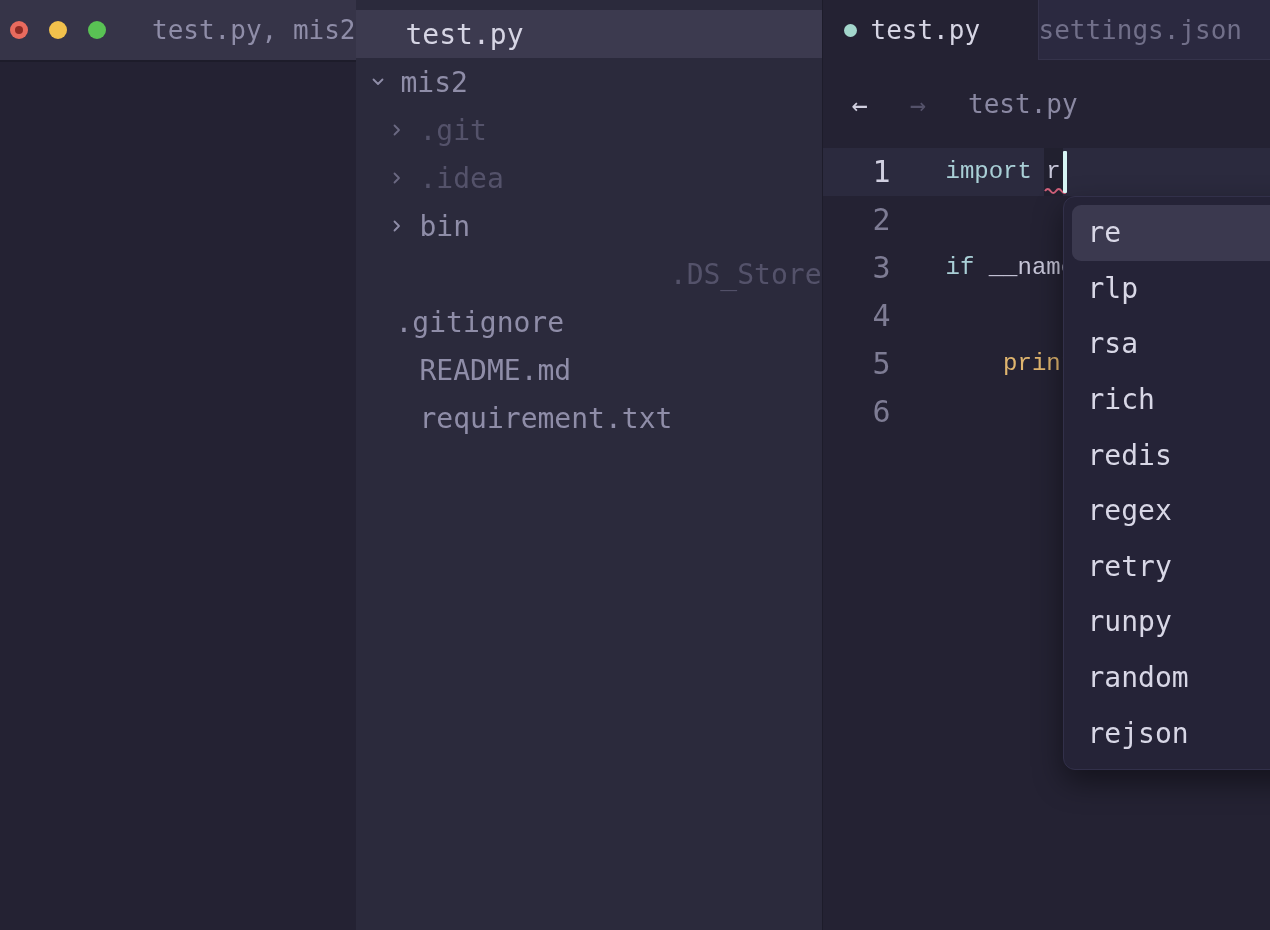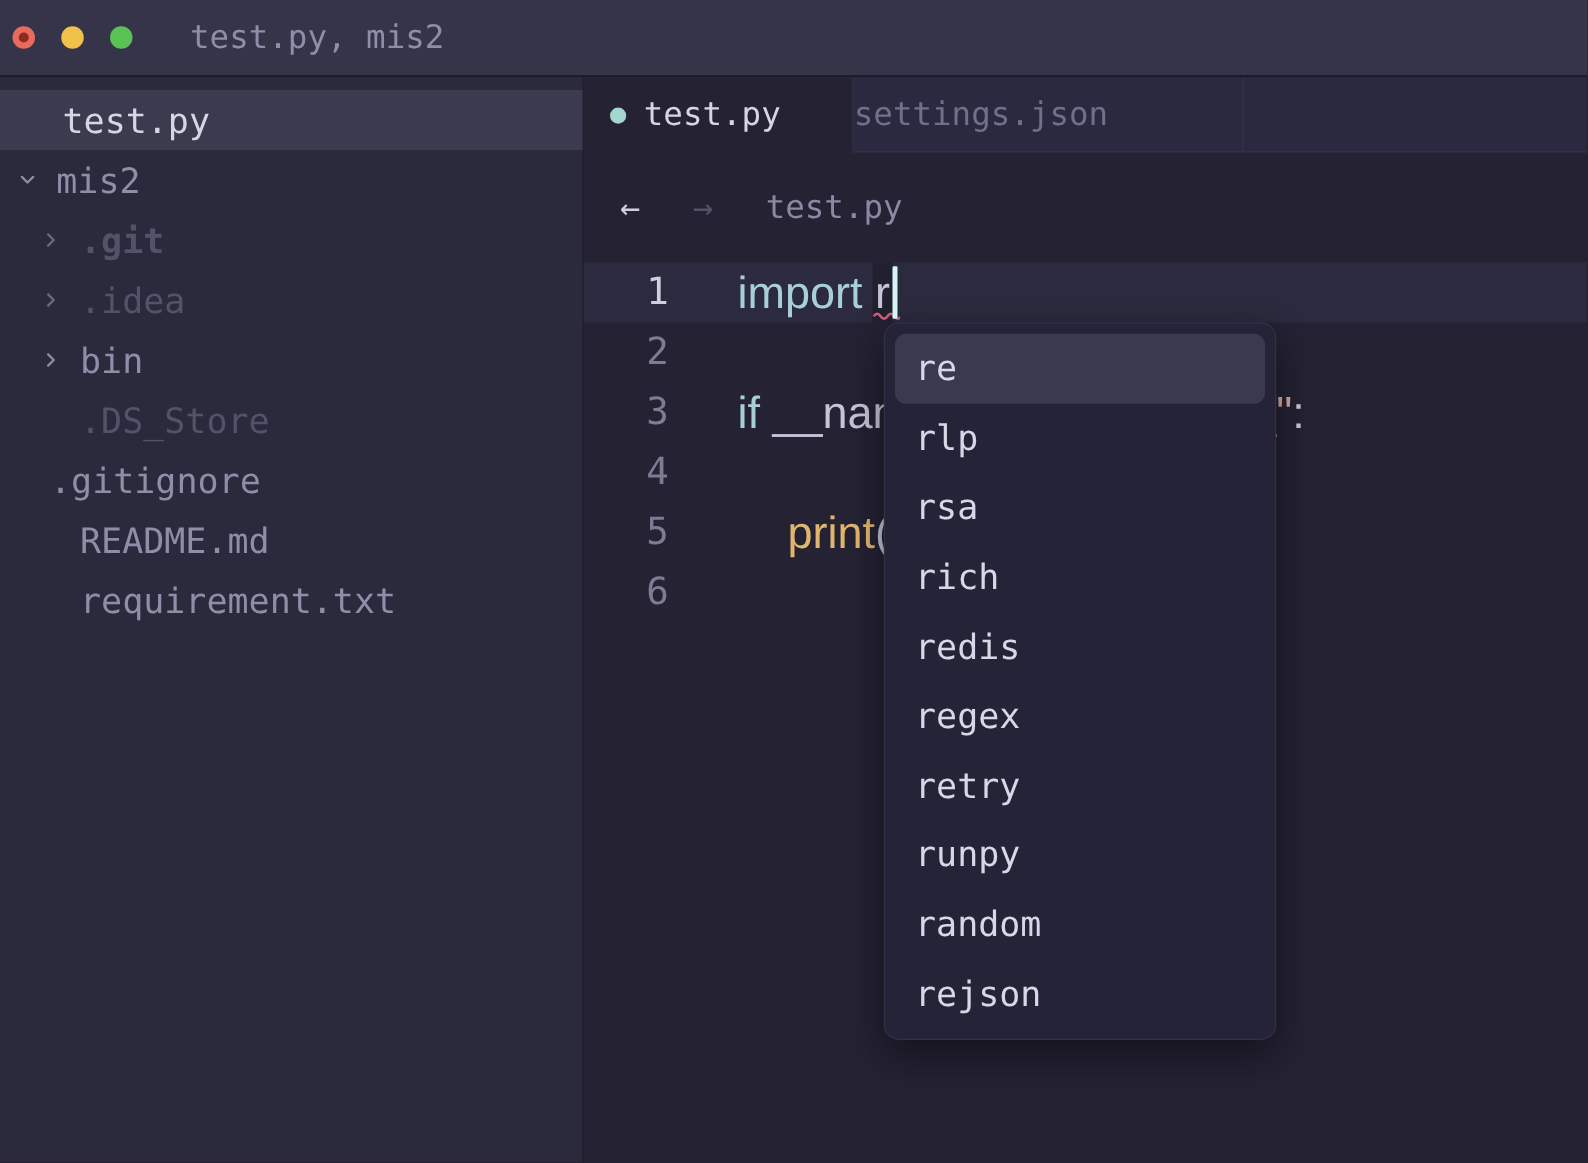--- a/index.html
+++ b/index.html
@@ -2,21 +2,21 @@
 <html style="--c-titlebar_bg: #363448; --c-sidebar_bg: #2b2a3c; --c-selected_row_bg: #3c3a4f; --c-editor_bg: #242233; --c-tabbar_bg: #2b2940; --c-line_highlight: #2b2a3e; --c-border: #35334b; --c-dark_border: #1d1c2a; --c-text_primary: #d6d5e4; --c-text_muted: #8f8da8; --c-text_dim: #54526a; --c-text_inactive: #716f89; --c-chev_dim: #6b6982; --c-gutter: #7e7c94; --c-gutter_active: #d0cfe0; --c-keyword: #a9cfd6; --c-plain: #c6c5d8; --c-string: #d8a89c; --c-function: #e0b56e; --c-error: #d1607a; --c-cursor: #d6f4f4; --c-completing_bg: #21202f; --c-modified_dot: #a3d6cc; --c-back_arrow: #d0cfdf; --c-crumb: #8a88a2; --c-popup_bg: #252337; --c-popup_border: #32304a; --c-popup_selected: #3b394f; --c-popup_text: #d8d7e6; --c-traffic_red: #e96b5e; --c-traffic_red_dot: #8f2b24; --c-traffic_yellow: #f2c14c; --c-traffic_green: #59c254;"><head>
 <meta charset="utf-8">
 <style>
   html,body{margin:0;padding:0}
   body{
     width:1270px;height:930px;overflow:hidden;
     background:var(--c-editor_bg,#242233);
     font-family:"DejaVu Sans Mono",monospace;
     -webkit-font-smoothing:antialiased;
   }
-  .window{width:100%;height:100%;display:flex;flex-direction:column}
+  .window{width:100%;height:100%;display:flex;flex-direction:row}
 
   
   .titlebar{height:60px;flex:none;background:var(--c-titlebar_bg,#363448);
     border-bottom:2px solid var(--c-dark_border,#1d1c2a);
     display:flex;align-items:center;box-sizing:content-box}
   .traffic{display:flex;gap:21px;padding-left:10px;align-items:center}
   .tl{width:18px;height:18px;border-radius:50%;border:none;padding:0;position:relative;cursor:pointer;display:block}
   .tl.red{background:var(--c-traffic_red,#e96b5e)}
   .tl.yellow{background:var(--c-traffic_yellow,#f2c14c)}
   .tl.green{background:var(--c-traffic_green,#59c254)}
@@ -61,21 +61,21 @@
   .fwd{color:var(--c-text_dim,#55536b)}
   .crumb{color:var(--c-crumb,#8a88a2)}
 
   
   .editor{flex:1;position:relative;min-height:0}
   .line{height:48px;display:flex}
   .line.active{background:var(--c-line_highlight,#2b2a3e)}
   .gutter{width:68px;flex:none;text-align:right;font-size:30px;line-height:48px;
     color:var(--c-gutter,#7e7c94)}
   .line.active .gutter{color:var(--c-gutter_active,#d0cfe0)}
-  pre.code{margin:0 0 0 55px;font-family:Liberation Sans, sans-serif;font-size:36px;line-height:48px;white-space:pre}
+  pre.code{margin:0 0 0 55px;font-family:Liberation Mono, monospace;font-size:24px;line-height:48px;white-space:pre}
   .tok-keyword{color:var(--c-keyword,#a9cfd6)}
   .tok-plain{color:var(--c-plain,#c6c5d8)}
   .tok-string{color:var(--c-string,#d8a89c)}
   .tok-function{color:var(--c-function,#e0b56e)}
   .tok-completing{color:var(--c-plain,#c6c5d8);background:var(--c-completing_bg,#21202f);
     display:inline-block;height:48px;position:relative;padding:0 2px;margin:0 -2px;vertical-align:top}
   .cursor{position:absolute;right:-4px;top:3px;width:4px;height:42px;
     background:var(--c-cursor,#d6f4f4);border-radius:1px;z-index:3}
   .squiggle{position:absolute;left:0;bottom:2px;z-index:1}
 
@@ -102,30 +102,30 @@
     </div>
     <div class="title">test.py, mis2</div>
   </div>
 
   <div class="content">
     <aside class="sidebar" id="sidebar">
         <div class="srow selected" style="padding-left: 50px;"><span>test.py</span></div>
         <div class="srow" style="padding-left: 14px;"><span class="chev"><svg width="16" height="16" viewBox="0 0 16 16">
               <path d="M3.5 5.5 L8 10 L12.5 5.5" fill="none" stroke="currentColor" stroke-width="1.8" stroke-linecap="round" stroke-linejoin="round"></path>
             </svg></span><span>mis2</span></div>
-        <div class="srow dim" style="padding-left: 33px; font-weight: bold;"><span class="chev"><svg width="16" height="16" viewBox="0 0 16 16">
+        <div class="srow dim" style="padding-left: 33px;"><span class="chev"><svg width="16" height="16" viewBox="0 0 16 16">
               <path d="M5.5 3.5 L10 8 L5.5 12.5" fill="none" stroke="currentColor" stroke-width="1.8" stroke-linecap="round" stroke-linejoin="round"></path>
             </svg></span><span>.git</span></div>
         <div class="srow dim" style="padding-left: 33px;"><span class="chev"><svg width="16" height="16" viewBox="0 0 16 16">
               <path d="M5.5 3.5 L10 8 L5.5 12.5" fill="none" stroke="currentColor" stroke-width="1.8" stroke-linecap="round" stroke-linejoin="round"></path>
             </svg></span><span>.idea</span></div>
         <div class="srow" style="padding-left: 33px;"><span class="chev"><svg width="16" height="16" viewBox="0 0 16 16">
               <path d="M5.5 3.5 L10 8 L5.5 12.5" fill="none" stroke="currentColor" stroke-width="1.8" stroke-linecap="round" stroke-linejoin="round"></path>
             </svg></span><span>bin</span></div>
-        <div class="srow dim" style="padding-left: 64px;"><span>.DS_Store</span></div>
+        <div class="srow dim" style="padding-left: 64px; justify-content: flex-end;"><span>.DS_Store</span></div>
         <div class="srow" style="padding-left: 40px;"><span>.gitignore</span></div>
         <div class="srow" style="padding-left: 64px;"><span>README.md</span></div>
         <div class="srow" style="padding-left: 64px;"><span>requirement.txt</span></div>
       </aside>
 
     <main class="main">
       <div class="tabbar" id="tabbar">
           <div class="tab active">
             <span class="moddot"></span>
             <span>test.py</span>

